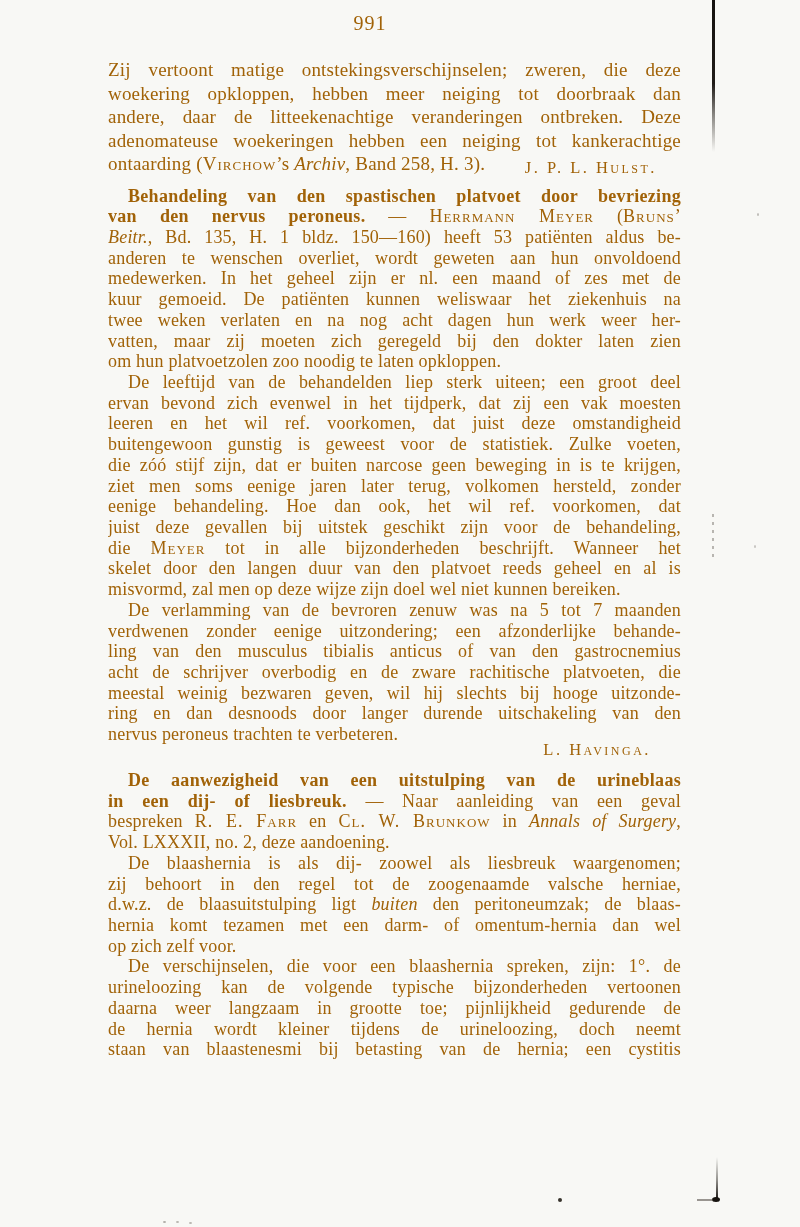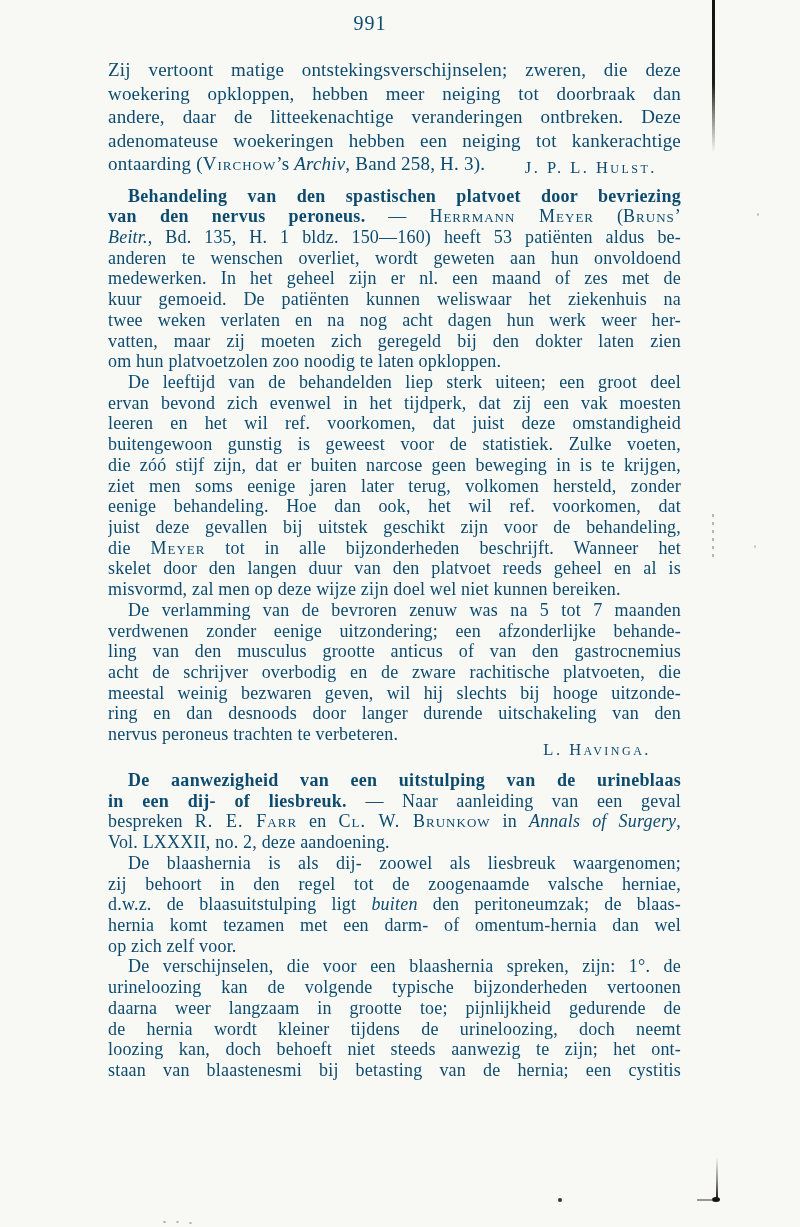--- a/index.html
+++ b/index.html
@@ -6,21 +6,21 @@
   html,body{margin:0;padding:0;}
   body{
     width:800px;height:1227px;
     background:#efefed;
     font-family:"Liberation Serif","DejaVu Serif",serif;
     overflow:hidden;
   }
   .page{
     position:relative;width:800px;height:1227px;
     background:#f8f8f5;
-    color:#0c4a6e;
+    color:#a16207;
   }
   .column{position:absolute;left:75px;top:10px;width:606px;}
   .page-number{
     height:26px;line-height:26px;font-size:20px;
     text-align:center;padding-right:16px;letter-spacing:1px;
   }
   .article{position:relative;}
   .a1{margin-top:22px;}
   .a2{margin-top:8px;}
   .a3{margin-top:10px;}
@@ -105,21 +105,21 @@
           <div class="line"><span class="s-p">buitengewoon gunstig is geweest voor de statistiek. Zulke voeten,</span></div>
           <div class="line"><span class="s-p">die zóó stijf zijn, dat er buiten narcose geen beweging in is te krijgen,</span></div>
           <div class="line"><span class="s-p">ziet men soms eenige jaren later terug, volkomen hersteld, zonder</span></div>
           <div class="line"><span class="s-p">eenige behandeling. Hoe dan ook, het wil ref. voorkomen, dat</span></div>
           <div class="line"><span class="s-p">juist deze gevallen bij uitstek geschikt zijn voor de behandeling,</span></div>
           <div class="line"><span class="s-p">die </span><span class="s-sc">Meyer</span><span class="s-p"> tot in alle bijzonderheden beschrijft. Wanneer het</span></div>
           <div class="line"><span class="s-p">skelet door den langen duur van den platvoet reeds geheel en al is</span></div>
           <div class="line last"><span class="s-p">misvormd, zal men op deze wijze zijn doel wel niet kunnen bereiken.</span></div>
           <div class="line indent"><span class="s-p">De verlamming van de bevroren zenuw was na 5 tot 7 maanden</span></div>
           <div class="line"><span class="s-p">verdwenen zonder eenige uitzondering; een afzonderlijke behande-</span></div>
-          <div class="line"><span class="s-p">ling van den musculus grootte anticus of van den gastrocnemius</span></div>
+          <div class="line"><span class="s-p">ling van den musculus tibialis anticus of van den gastrocnemius</span></div>
           <div class="line"><span class="s-p">acht de schrijver overbodig en de zware rachitische platvoeten, die</span></div>
           <div class="line"><span class="s-p">meestal weinig bezwaren geven, wil hij slechts bij hooge uitzonde-</span></div>
           <div class="line"><span class="s-p">ring en dan desnoods door langer durende uitschakeling van den</span></div>
           <div class="line last"><span class="s-p">nervus peroneus trachten te verbeteren.</span></div>
         </div>
       <div class="sig sig-2">L. Havinga.</div>
     </section>
 
     <section class="article a3">
       <div>
@@ -129,21 +129,20 @@
           <div class="line last"><span class="s-p">Vol. LXXXII, no. 2, deze aandoening.</span></div>
           <div class="line indent"><span class="s-p">De blaashernia is als dij- zoowel als liesbreuk waargenomen;</span></div>
           <div class="line"><span class="s-p">zij behoort in den regel tot de zoogenaamde valsche herniae,</span></div>
           <div class="line"><span class="s-p">d.w.z. de blaasuitstulping ligt </span><span class="s-i">buiten</span><span class="s-p"> den peritoneumzak; de blaas-</span></div>
           <div class="line"><span class="s-p">hernia komt tezamen met een darm- of omentum-hernia dan wel</span></div>
           <div class="line last"><span class="s-p">op zich zelf voor.</span></div>
           <div class="line indent"><span class="s-p">De verschijnselen, die voor een blaashernia spreken, zijn: 1°. de</span></div>
           <div class="line"><span class="s-p">urineloozing kan de volgende typische bijzonderheden vertoonen</span></div>
           <div class="line"><span class="s-p">daarna weer langzaam in grootte toe; pijnlijkheid gedurende de</span></div>
           <div class="line"><span class="s-p">de hernia wordt kleiner tijdens de urineloozing, doch neemt</span></div>
-          <div class="line"><span class="s-p">loozing kan, doch behoeft niet steeds aanwezig te zijn; het ont-</span></div>
           <div class="line"><span class="s-p">staan van blaastenesmi bij betasting van de hernia; een cystitis</span></div>
         </div>
     </section>
 
   </div>
 
   <div class="artifact streak-top"></div>
   <div class="artifact dashes-mid"></div>
   <div class="artifact tick-bottom"></div>
   <div class="artifact tick-blob"></div>

